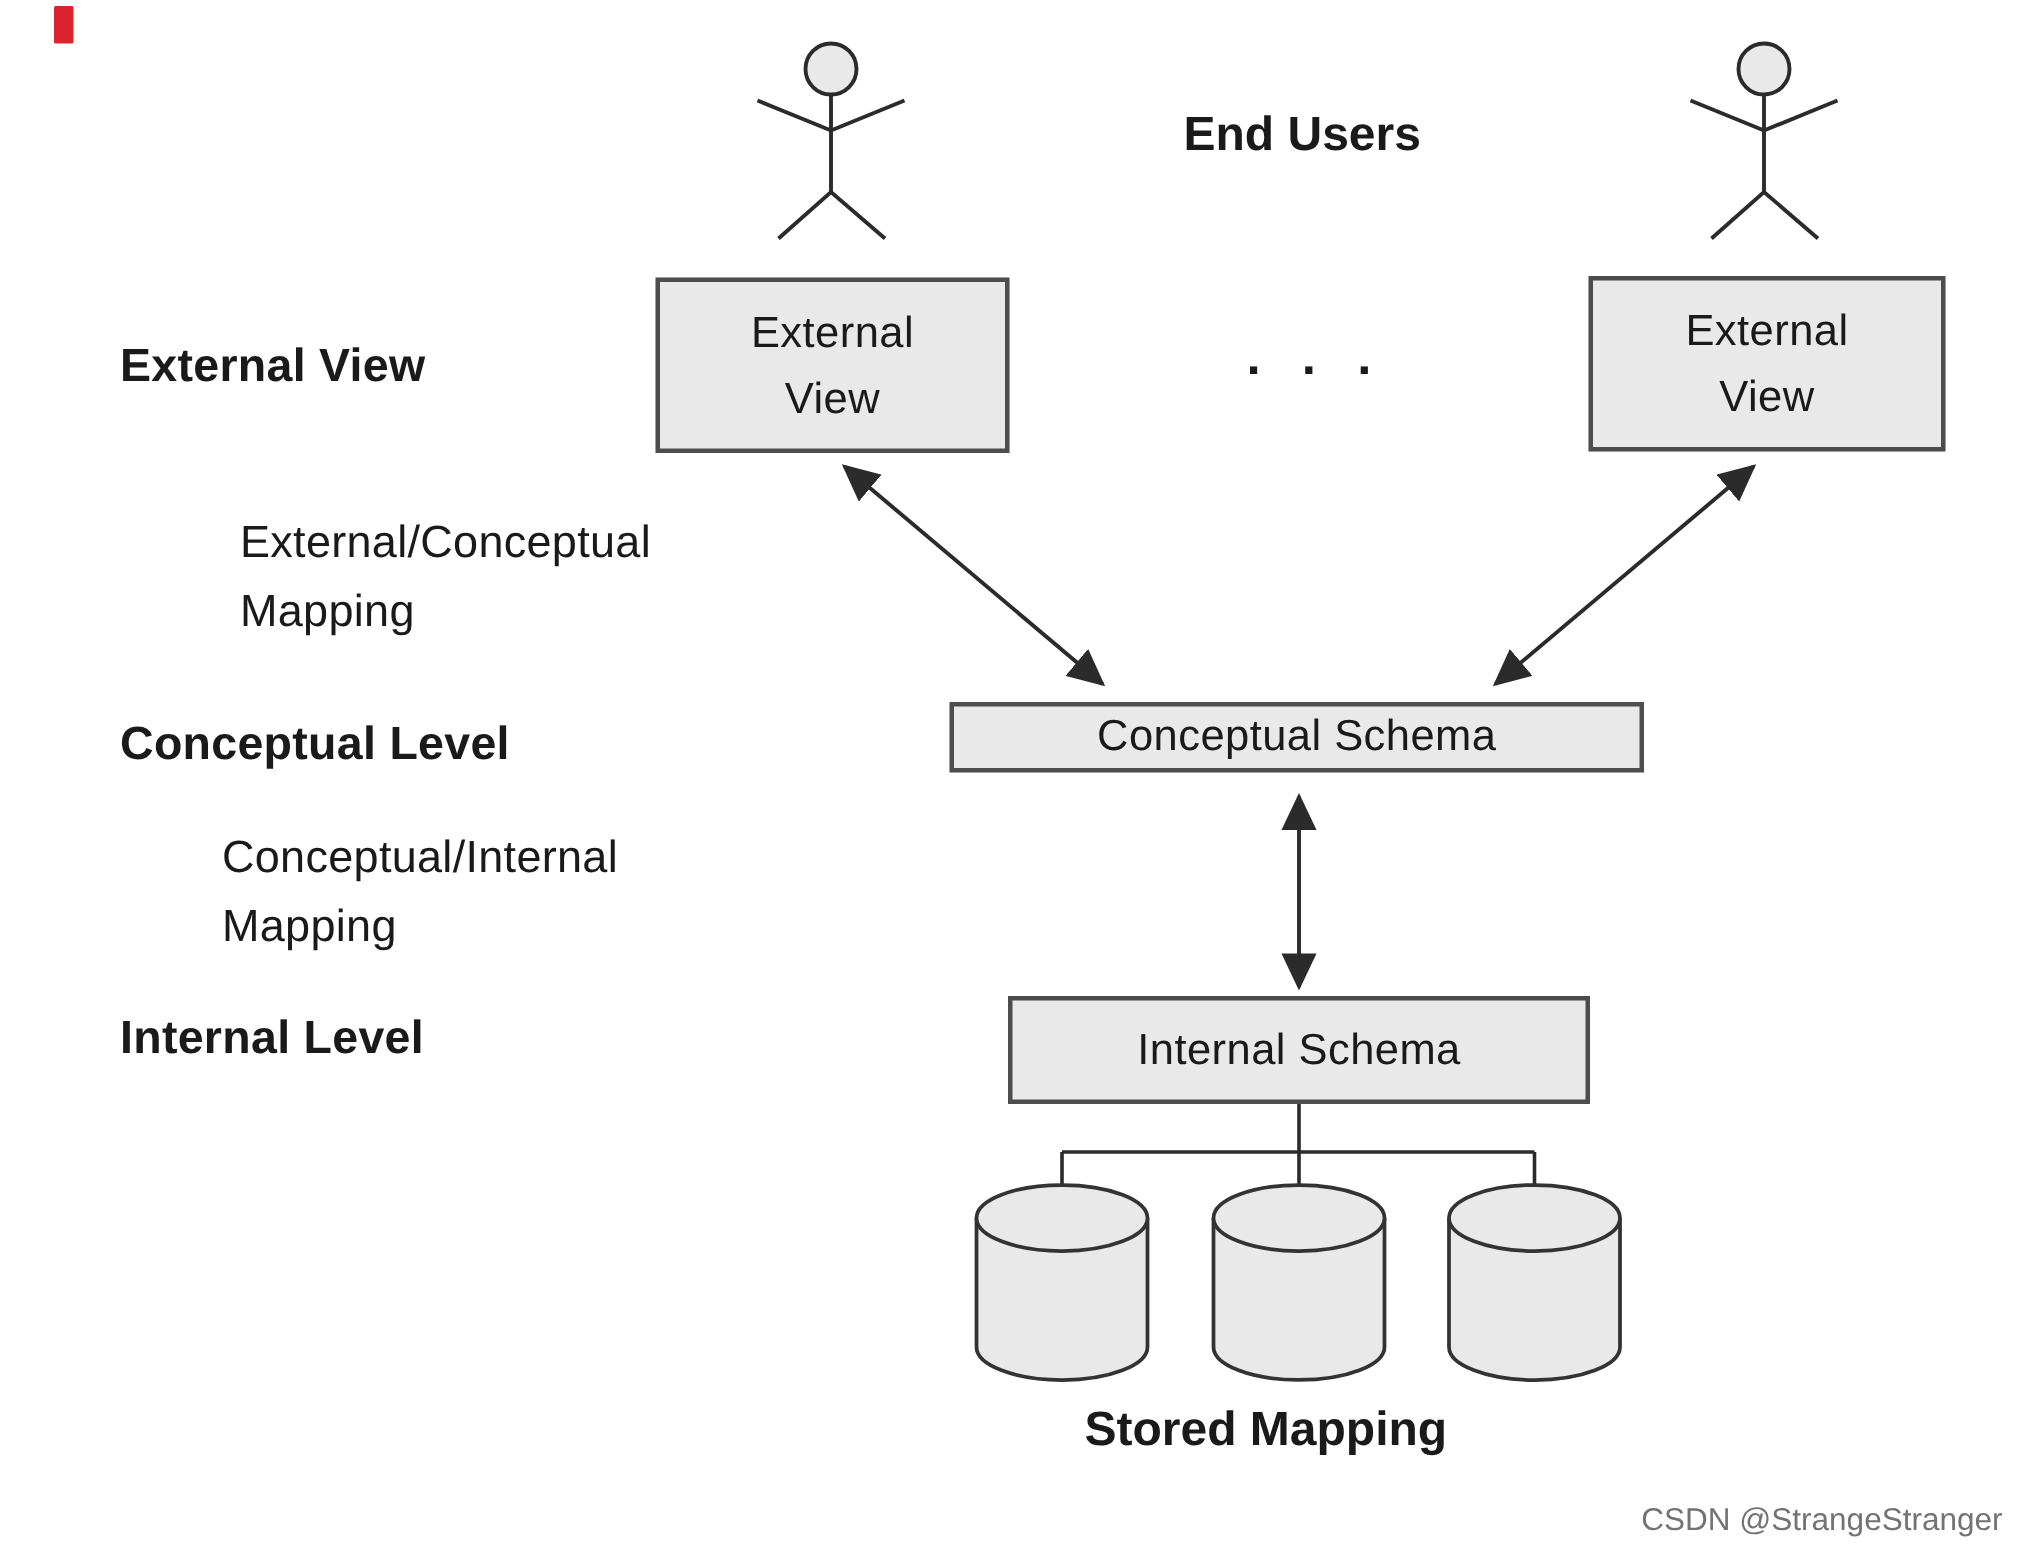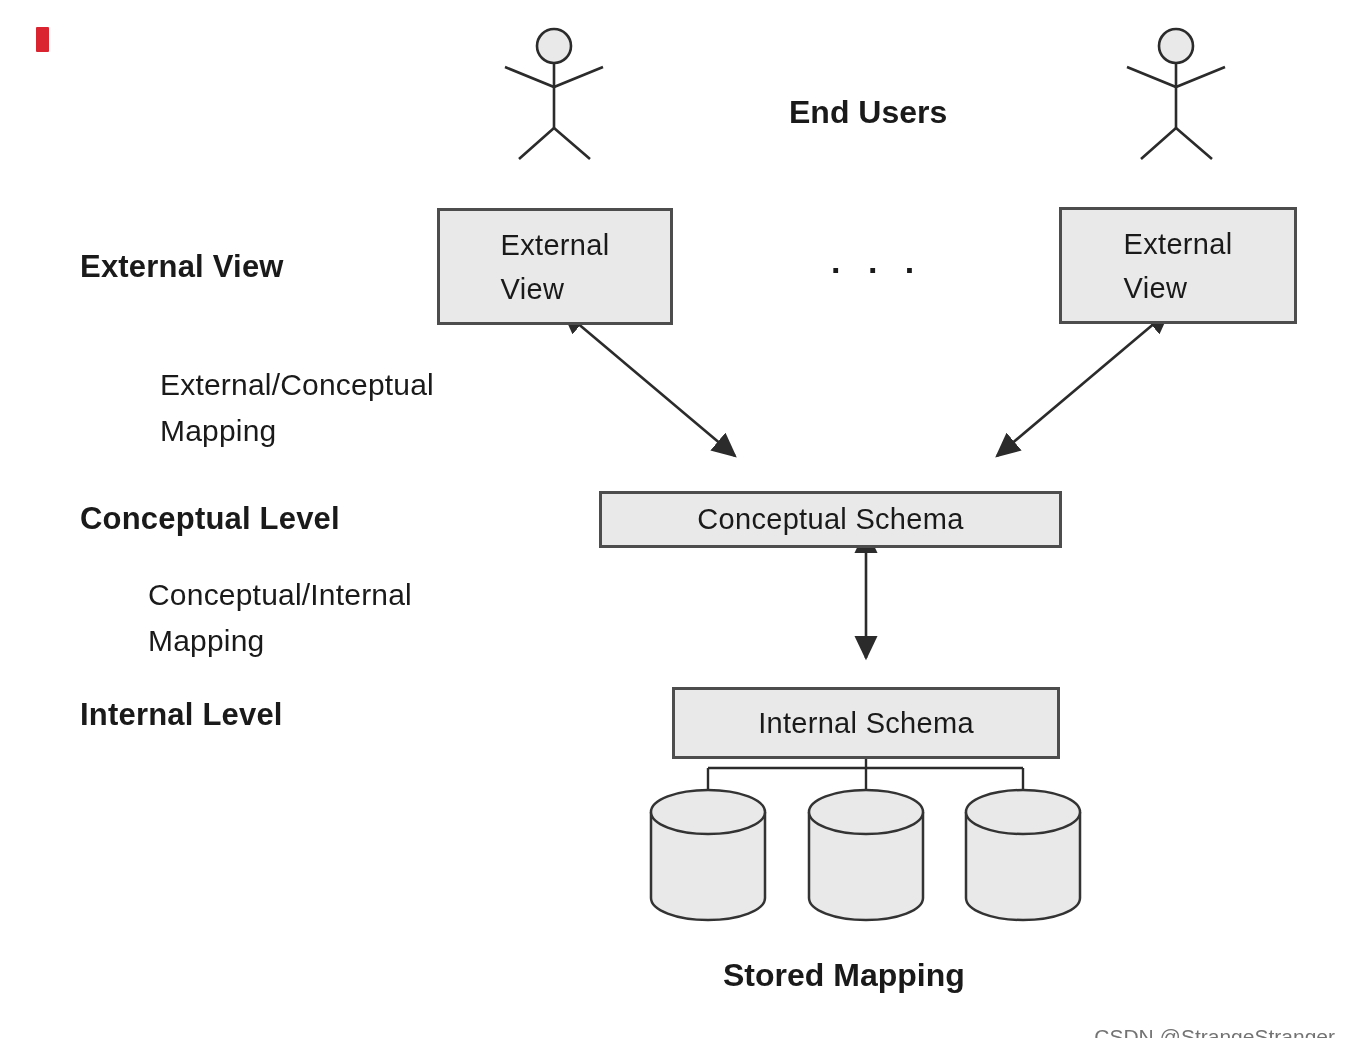--- a/index.html
+++ b/index.html
@@ -4,30 +4,30 @@
 <style>
   html,body{margin:0;padding:0;background:#ffffff;}
   #canvas{
     position:relative;
     width:1348px;height:1038px;
     background:#ffffff;
     font-family:"Liberation Sans","DejaVu Sans",sans-serif;
     color:#1a1a1a;
     overflow:hidden;
   }
-  .abs{position:absolute;margin-top:23px;}
+  .abs{position:absolute;}
   .lvl{font-weight:bold;font-size:31px;letter-spacing:.2px;white-space:nowrap;}
   .map{font-size:30px;line-height:46px;letter-spacing:.2px;white-space:nowrap;}
   .boxtxt{font-size:29px;letter-spacing:.3px;}
   .schema-box{
     background:#e9e9e9;
     border:3px solid #4d4d4d;
     box-sizing:border-box;
     display:flex;align-items:center;justify-content:center;
-    text-align:left;
+    text-align:center;
   }
   .two-line{line-height:44px;}
   .two-line span{display:block;}
   #end-users{font-weight:bold;font-size:32px;white-space:nowrap;}
   #stored-db{font-weight:bold;font-size:32px;white-space:nowrap;}
   #dots{font-weight:900;font-size:34px;letter-spacing:9px;white-space:nowrap;}
   #watermark{font-size:21px;color:#737373;white-space:nowrap;}
   #red-bar{background:#da2430;width:13px;height:25px;border-radius:1px;}
   svg{position:absolute;left:0;top:0;}
 </style>
@@ -94,21 +94,21 @@
     </div>
   </div>
 
   <div class="schema-box two-line boxtxt abs" style="left:1059px;top:184px;width:238px;height:117px;">
     <div>
       <span>External</span>
       <span>View</span>
     </div>
   </div>
 
-  <div class="schema-box boxtxt abs" style="left:599px;top:468px;width:463px;height:57px;">
+  <div class="schema-box boxtxt abs" style="left:633px;top:468px;width:463px;height:47px;">
     <span>Conceptual Schema</span>
   </div>
 
   <div class="schema-box boxtxt abs" style="left:672px;top:664px;width:388px;height:72px;">
     <span>Internal Schema</span>
   </div>
 
   <div id="dots" class="abs" style="left:831px;top:219px;">. . .</div>
 
   <div id="end-users" class="abs" style="left:789px;top:71px;">End Users</div>

